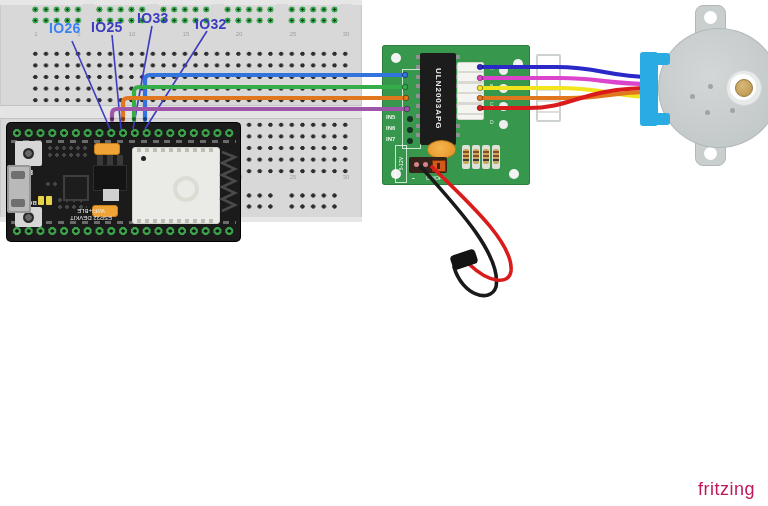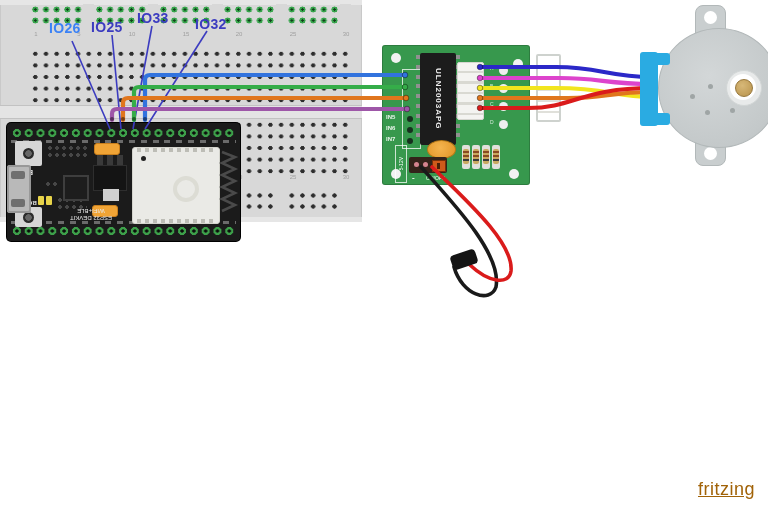--- a/index.html
+++ b/index.html
@@ -48,21 +48,21 @@
   .ghostc{border:2px solid #ced2ce;background:rgba(255,255,255,.55);border-radius:2px;
           background-image:repeating-linear-gradient(180deg,rgba(0,0,0,0) 0 9px,#e0e0da 9px 11.5px);}
   
   .mot-metal{background:#c9cecf;border:1px solid #b2b8b9;}
   .circ{border-radius:50%;}
   
   .term{background:repeating-linear-gradient(90deg,#ececec 0 3px,#a5a5a5 3px 6px);
         border:1px solid #7e7e7e;border-radius:4px;}
   .iolabel{position:absolute;font-size:14px;font-weight:bold;letter-spacing:.3px;}
   svg{position:absolute;left:0;top:0;}
-  .wm{font-size:18px;color:#a16207;letter-spacing:.5px;text-decoration:underline;}
+  .wm{font-size:18px;color:#be185d;letter-spacing:.5px;}
 </style>
 </head>
 <body>
 
 <div id="stage">
 
   <div class="abs bb" style="left:0;top:68;width:362px;height:222px;">
     <div class="abs bb-strip" style="left:0;top:0;width:100%;height:5px;"></div>
     <div class="abs bb-strip" style="left:0;top:217px;width:100%;height:5px;"></div>
 

